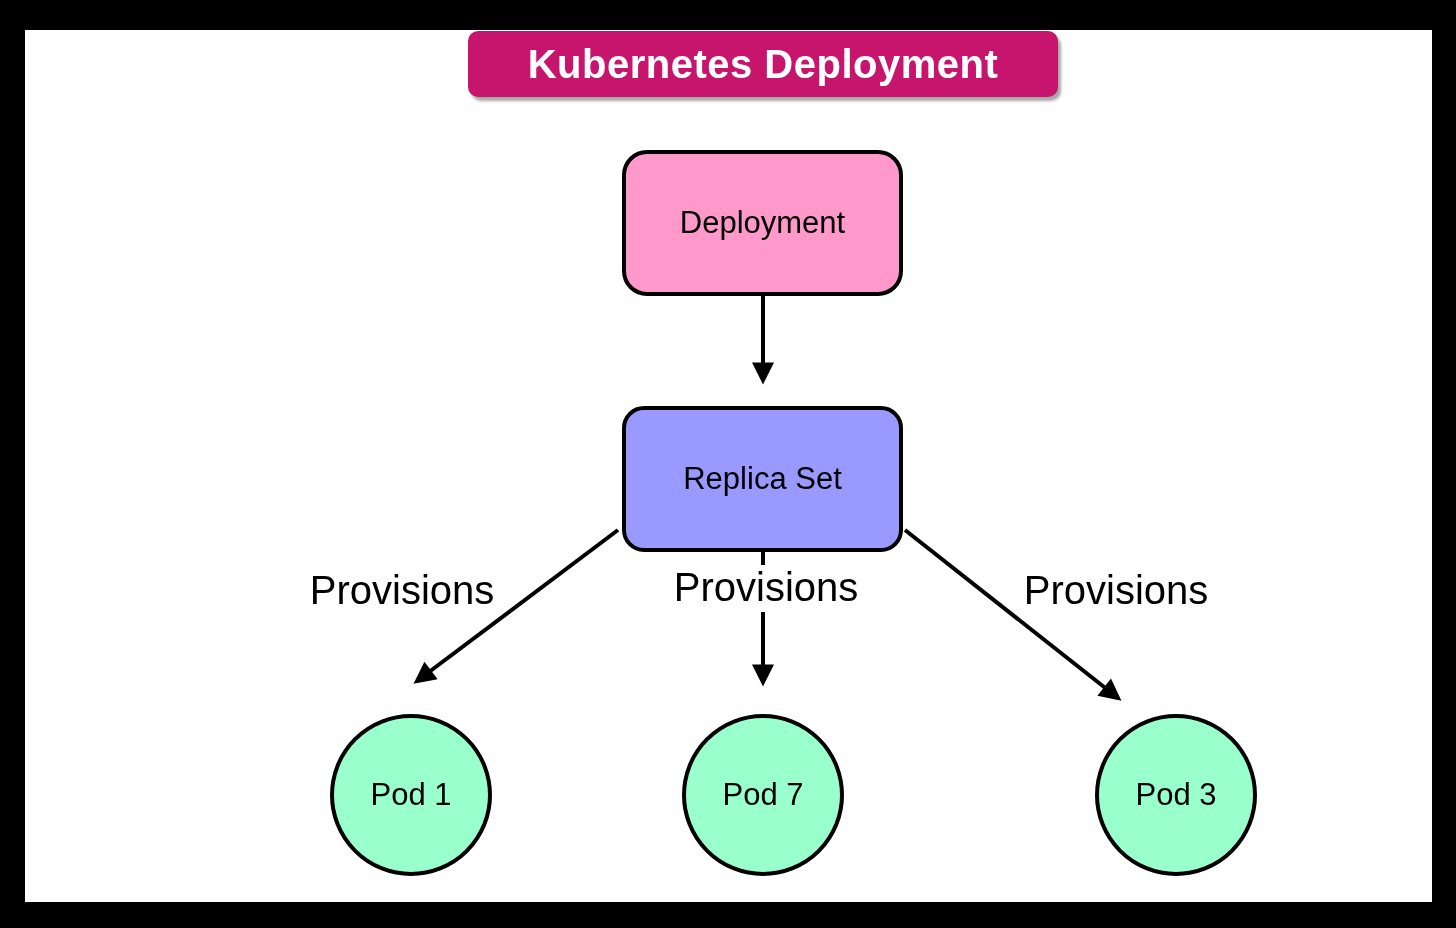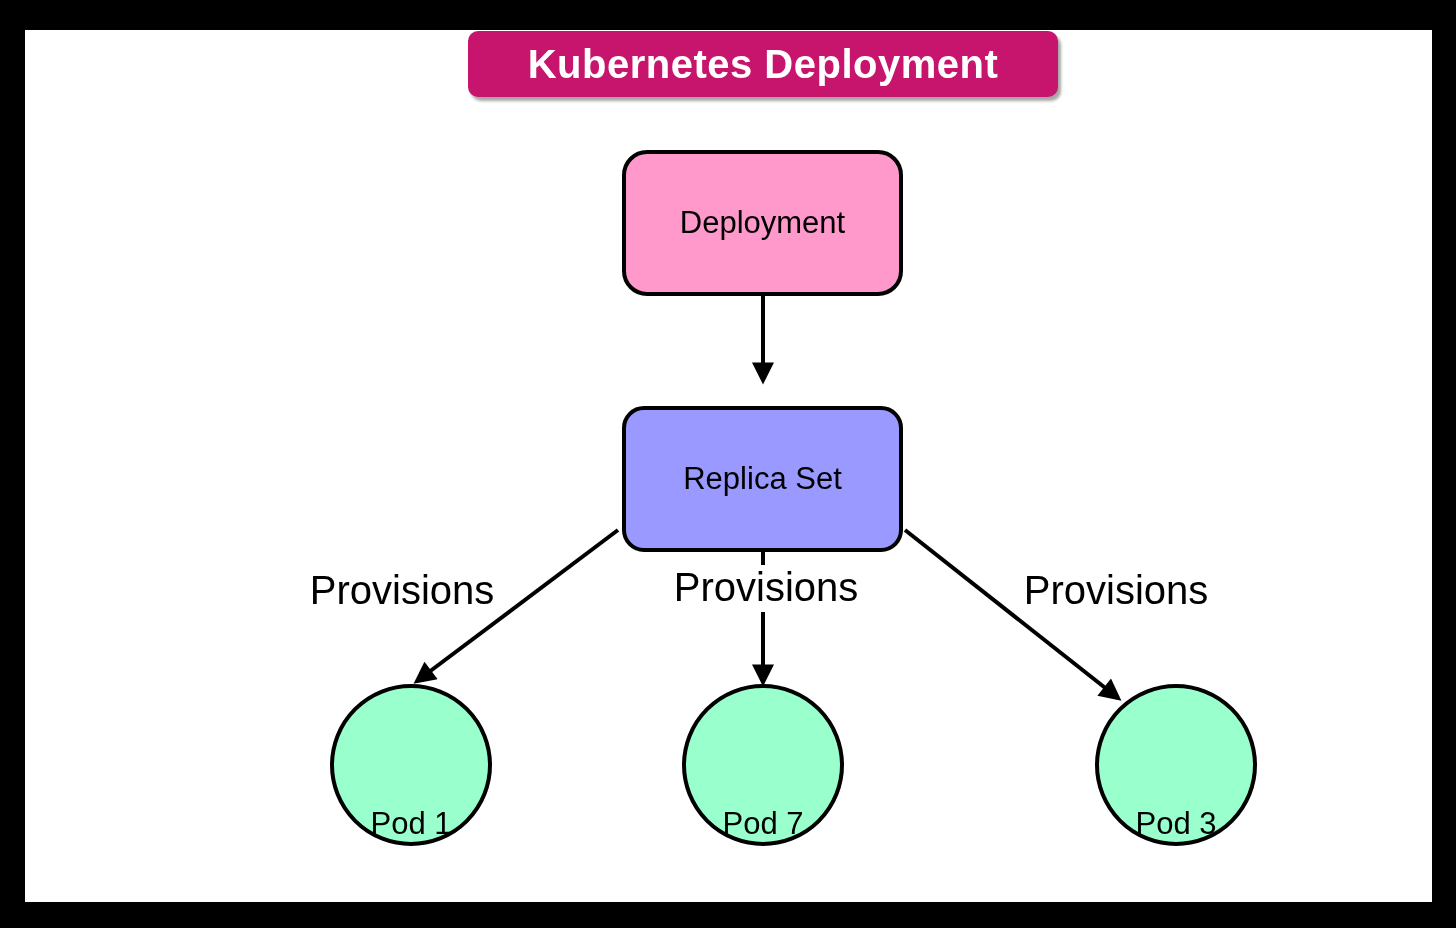--- a/index.html
+++ b/index.html
@@ -56,25 +56,25 @@
   }
   .node-box span, .pod span {
     color: var(--label-text);
     font-size: 31px;
   }
   .node-deployment { left: 597px; top: 120px; background: var(--deployment-fill); border-radius: 25px; }
   .node-replica-set { left: 597px; top: 362px; background: var(--replica-set-fill); margin-top: 14px; }
   .pod {
     position: absolute;
     width: 162px; height: 162px;
-    top: 654px;
+    top: 684px;
     background: var(--pod-fill);
     border: 4px solid var(--node-border);
     border-radius: 50%;
-    display: flex; align-items: flex-end; justify-content: center;
+    display: flex; align-items: center; justify-content: center;
   }
   .pod-1 { left: 305px; }
   .pod-2 { left: 657px; }
   .pod-3 { left: 1070px; }
   .edge-label {
     position: absolute;
     transform: translate(-50%, -50%);
     font-size: 40px;
     color: var(--label-text);
     white-space: nowrap;

